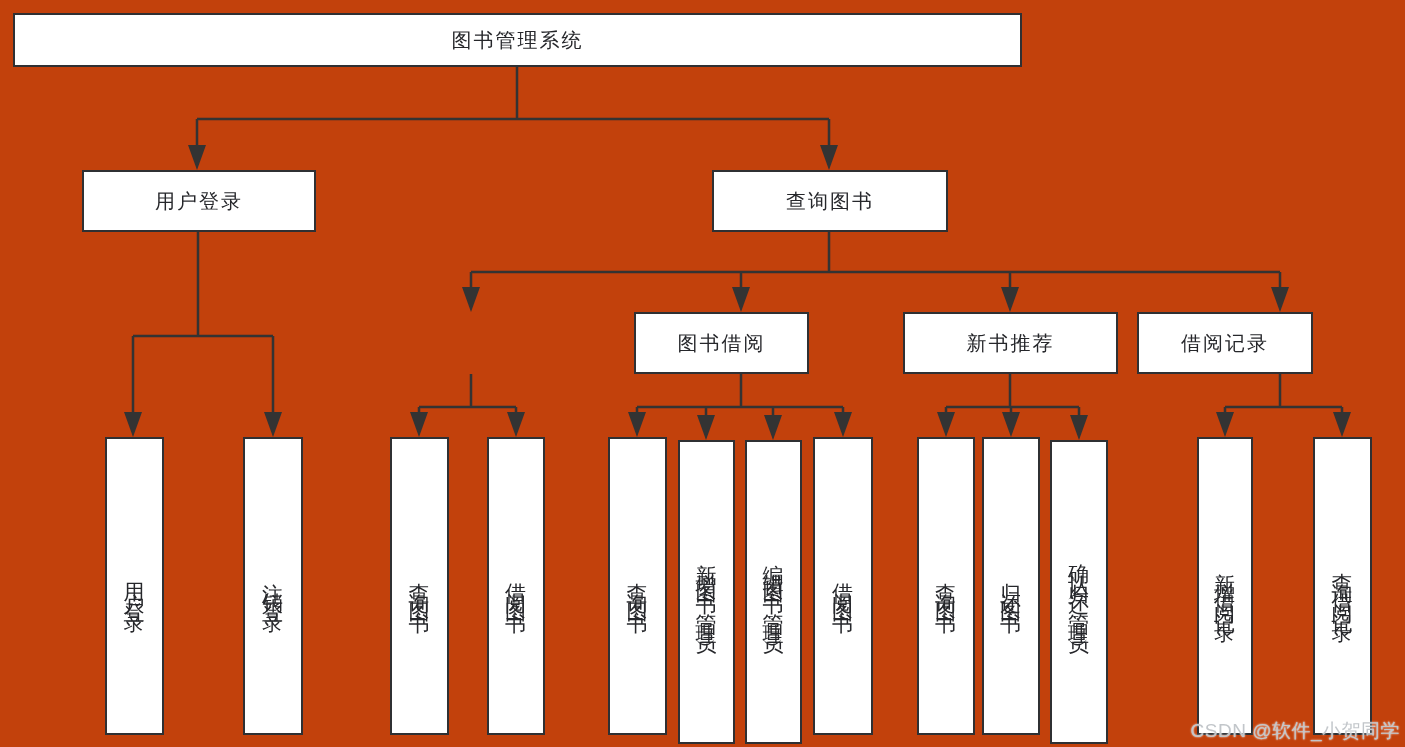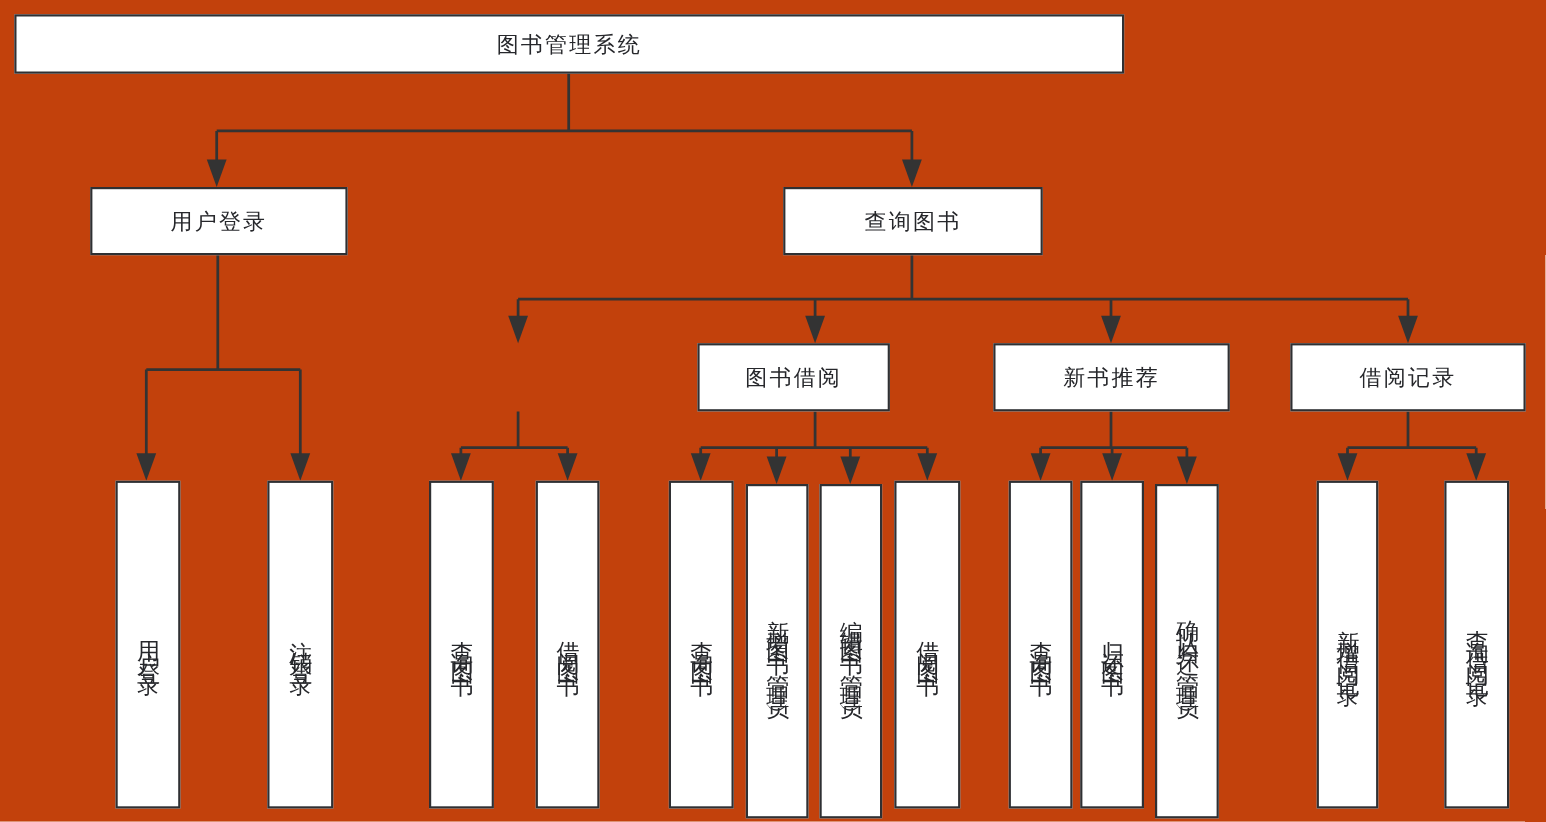--- a/index.html
+++ b/index.html
@@ -113,21 +113,21 @@
   <div class="box h" style="left:712px; top:170px; width:236px; height:62px">
     <span>查询图书</span>
   </div>
 
   <div class="box h" style="left:634px; top:312px; width:175px; height:62px">
     <span>图书借阅</span>
   </div>
   <div class="box h" style="left:903px; top:312px; width:215px; height:62px">
     <span>新书推荐</span>
   </div>
-  <div class="box h" style="left:1173px; top:312px; width:214px; height:62px">
+  <div class="box h" style="left:1137px; top:312px; width:176px; height:62px">
     <span>借阅记录</span>
   </div>
 
   <div class="box v" style="left:105px; top:437px; width:59px; height:298px">
     <span>用户登录</span>
   </div>
   <div class="box v" style="left:243px; top:437px; width:60px; height:298px">
     <span>注销登录</span>
   </div>
 
@@ -161,14 +161,15 @@
     <span>确认归还（管理员）</span>
   </div>
 
   <div class="box v" style="left:1197px; top:437px; width:56px; height:298px">
     <span>新增借阅记录</span>
   </div>
   <div class="box v" style="left:1313px; top:437px; width:59px; height:298px">
     <span>查询借阅记录</span>
   </div>
 
+  <div id="watermark">CSDN @软件_小贺同学</div>
 
 </div>
 
 </body></html>

